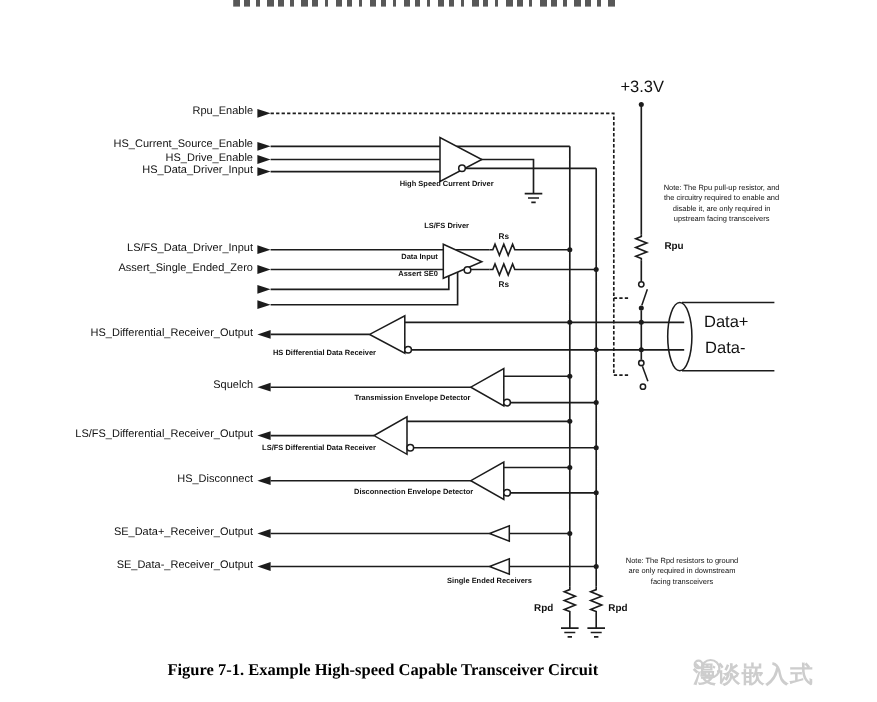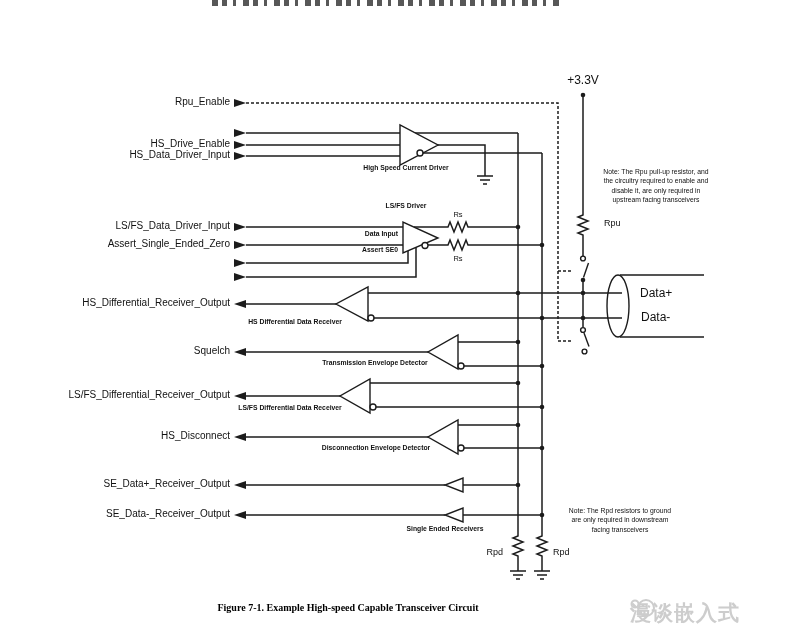--- a/index.html
+++ b/index.html
@@ -2,25 +2,25 @@
 <html><head>
 <meta charset="utf-8">
 <style>
   html,body{margin:0;padding:0;background:#ffffff;}
   #page{position:relative;width:797px;height:638px;background:#fff;overflow:hidden;
         font-family:"Liberation Sans","DejaVu Sans",sans-serif;color:#111;}
   svg{position:absolute;left:0;top:0;}
   .lbl{position:absolute;white-space:nowrap;color:#111;}
   .sig{left:0;width:230px;text-align:right;font-size:10px;line-height:11px;}
   .comp{font-size:6.8px;font-weight:600;line-height:8px;}
-  .part{font-size:9px;font-weight:400;line-height:10px;}
-  .pin{font-size:12px;line-height:10px;}
+  .part{font-size:9px;font-weight:700;line-height:10px;}
+  .pin{font-size:15px;line-height:10px;}
   .note{position:absolute;text-align:center;font-size:6.8px;line-height:9.4px;color:#111;}
   .caption{position:absolute;left:98px;top:602px;width:500px;text-align:center;
-           font-family:"Liberation Serif","DejaVu Serif",serif;font-weight:bold;font-size:10px;color:#000;}
+           font-family:"Liberation Serif","DejaVu Serif",serif;font-weight:bold;font-size:15px;color:#000;}
   .crop-head{position:absolute;left:212px;top:0;width:350px;height:6px;opacity:.85;
      background:repeating-linear-gradient(90deg,#3a3a3a 0 6px,transparent 6px 10px,#3a3a3a 10px 15px,transparent 15px 21px,#3a3a3a 21px 24px,transparent 24px 31px);}
   .wm{position:absolute;left:630px;top:594px;width:167px;height:38px;display:flex;align-items:center;gap:4px;}
   .wm-text{font-size:21px;font-weight:bold;color:#cdcdcd;letter-spacing:1px;
            text-shadow:1px 1px 0 #ffffff;font-family:"DejaVu Sans",sans-serif;}
 </style>
 </head>
 <body>
 
 <div id="page">
@@ -162,20 +162,21 @@
       <circle cx="542" cy="448" r="2.3"></circle>
         <circle cx="542" cy="515" r="2.3"></circle>
       <circle cx="583" cy="95" r="2.3"></circle>
         <circle cx="583" cy="280" r="2.3"></circle>
       <circle cx="583" cy="293" r="2.3"></circle>
         <circle cx="583" cy="318" r="2.3"></circle>
     </g>
   </svg>
 
   <div class="lbl sig" style="top:96px">Rpu_Enable</div>
+  <div class="lbl sig" style="top:126px">HS_Current_Source_Enable</div>
   <div class="lbl sig" style="top:149px">HS_Data_Driver_Input</div>
   <div class="lbl sig" style="top:138px">HS_Drive_Enable</div>
   <div class="lbl sig" style="top:220px">LS/FS_Data_Driver_Input</div>
   <div class="lbl sig" style="top:238px">Assert_Single_Ended_Zero</div>
   <div class="lbl sig" style="top:297px">HS_Differential_Receiver_Output</div>
   <div class="lbl sig" style="top:345px">Squelch</div>
   <div class="lbl sig" style="top:389px">LS/FS_Differential_Receiver_Output</div>
   <div class="lbl sig" style="top:430px">HS_Disconnect</div>
   <div class="lbl sig" style="top:478px">SE_Data+_Receiver_Output</div>
   <div class="lbl sig" style="top:508px">SE_Data-_Receiver_Output</div>

